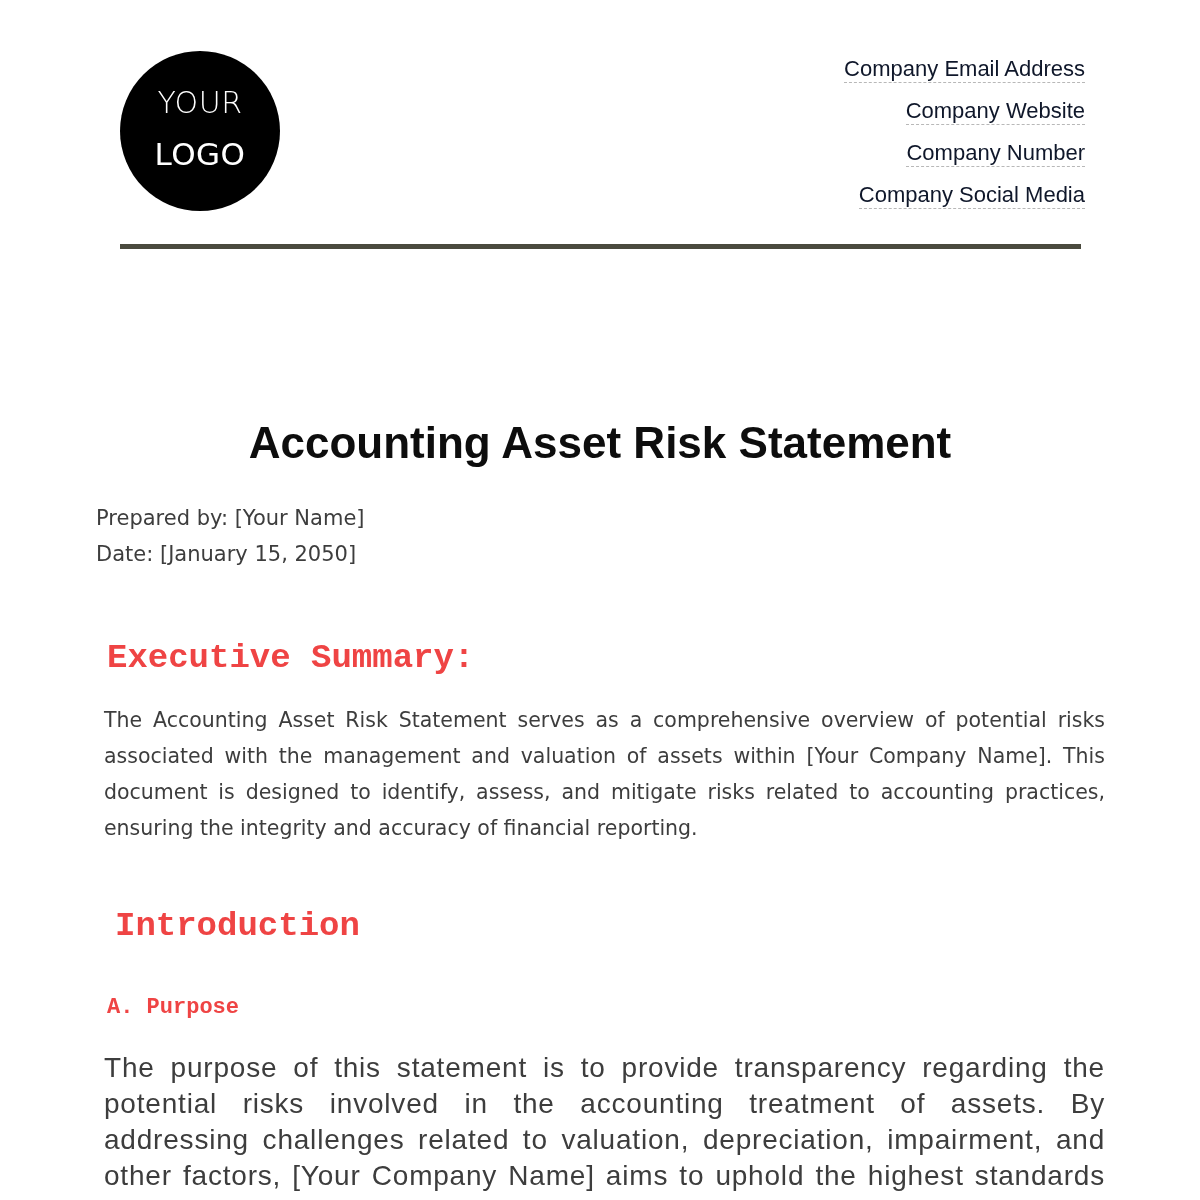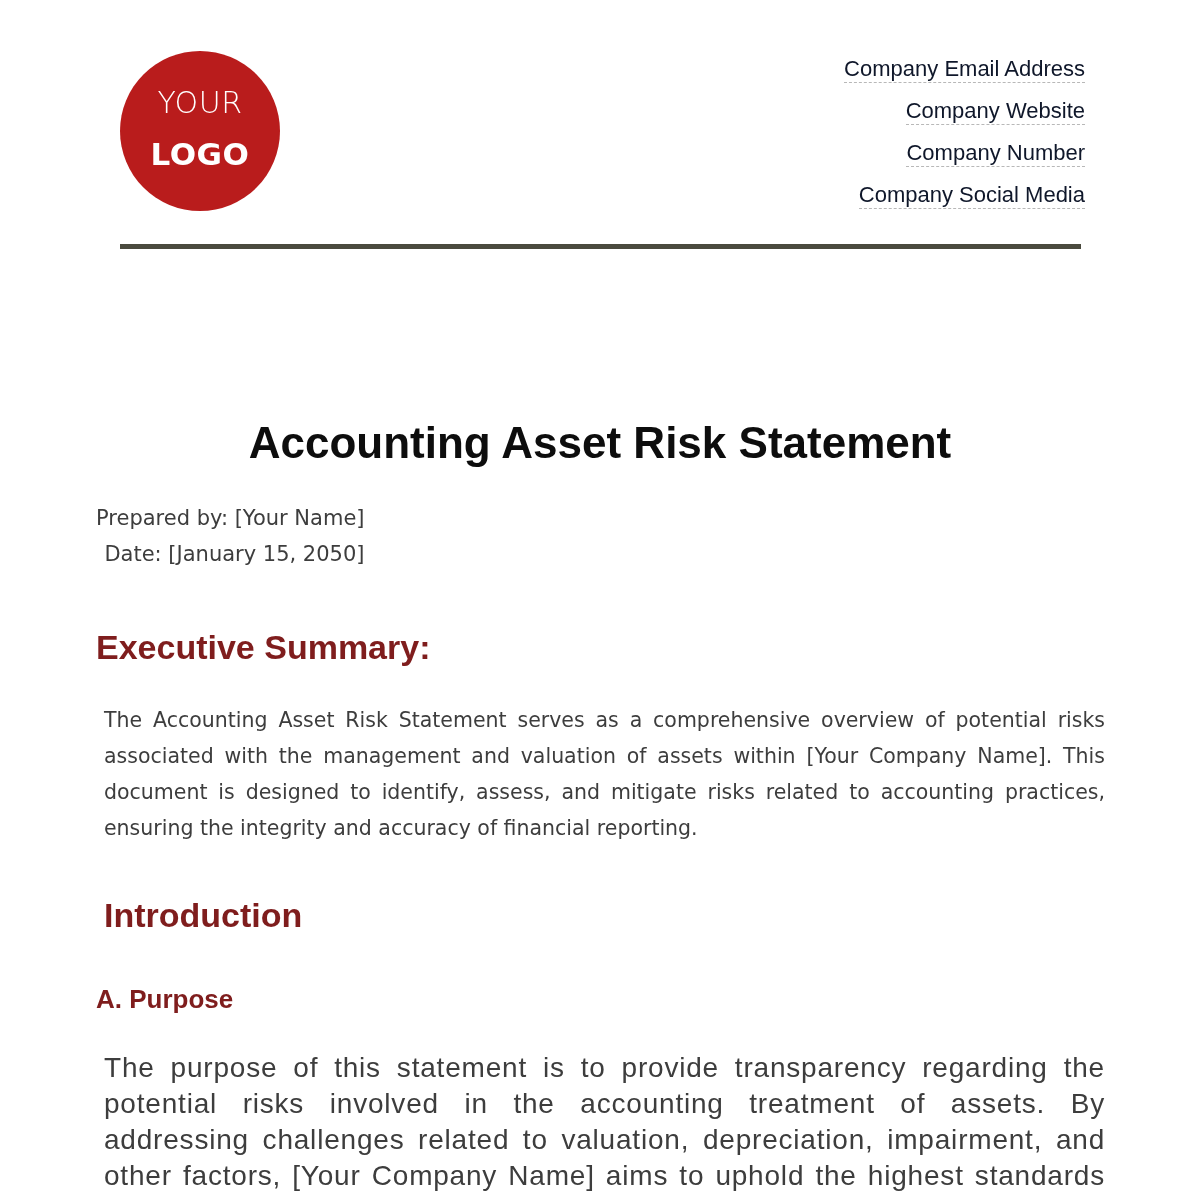--- a/index.html
+++ b/index.html
@@ -15,38 +15,38 @@
       font-family: "Liberation Sans", sans-serif;
       color: #111111;
     }
     .logo {
       position: absolute;
       left: 120px;
       top: 51px;
       width: 160px;
       height: 160px;
       border-radius: 50%;
-      background: #b91c1c;
+      background: #000000;
       display: flex;
       flex-direction: column;
       align-items: center;
       justify-content: center;
       color: #ffffff;
       line-height: 1;
     }
     .logo .l1 {
       font-family: "DejaVu Sans", sans-serif;
       font-weight: 300;
       font-size: 30px;
       letter-spacing: 0.5px;
       margin-top: -4px;
     }
     .logo .l2 {
       font-family: "DejaVu Sans", sans-serif;
-      font-weight: 700;
+      font-weight: 400;
       font-size: 31px;
       letter-spacing: 0.5px;
       margin-top: 21px;
     }
     .contact {
       position: absolute;
       right: 115px;
       top: 55px;
       display: flex;
       flex-direction: column;
@@ -82,32 +82,31 @@
       margin: 0;
     }
     .meta {
       position: absolute;
       left: 96px;
       top: 500px;
       font-family: "DejaVu Sans", sans-serif;
       font-size: 21px;
       color: #3d3d3d;
       line-height: 36px;
-      text-align: right;
     }
     .h2 {
       position: absolute;
-      font-family: Liberation Sans, sans-serif;
+      font-family: Liberation Mono, monospace;
       font-weight: 700;
-      color: #7f1d1d;
-      margin: 0;
+      color: #ef4444;
+      margin: 11px;
     }
     .h-exec { left: 96px; top: 628px; font-size: 34px; }
     .h-intro { left: 104px; top: 896px; font-size: 34px; }
-    .h-purpose { left: 96px; top: 984px; font-size: 26px; }
+    .h-purpose { left: 96px; top: 984px; font-size: 22px; }
     .para {
       position: absolute;
       left: 96px;
       width: 1001px;
       font-family: "DejaVu Sans", sans-serif;
       font-size: 20.5px;
       line-height: 36px;
       color: #3d3d3d;
       text-align: justify;
       margin: 8px;

